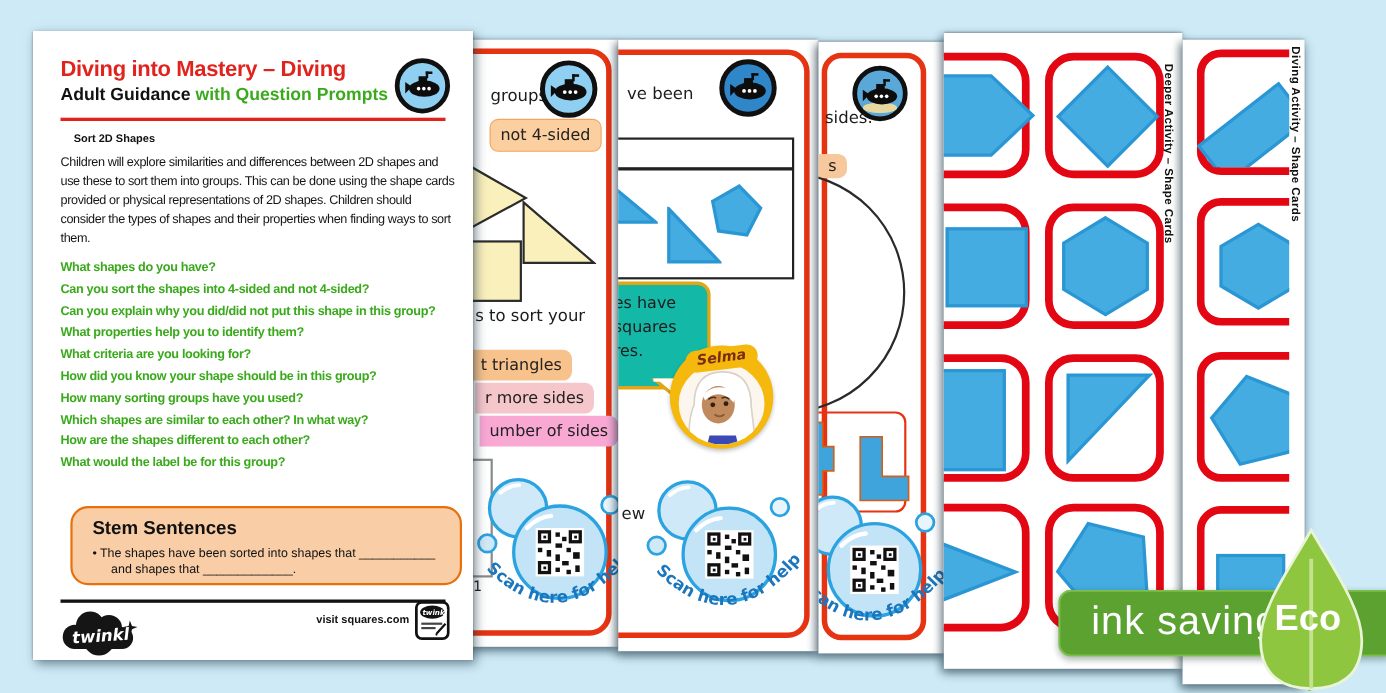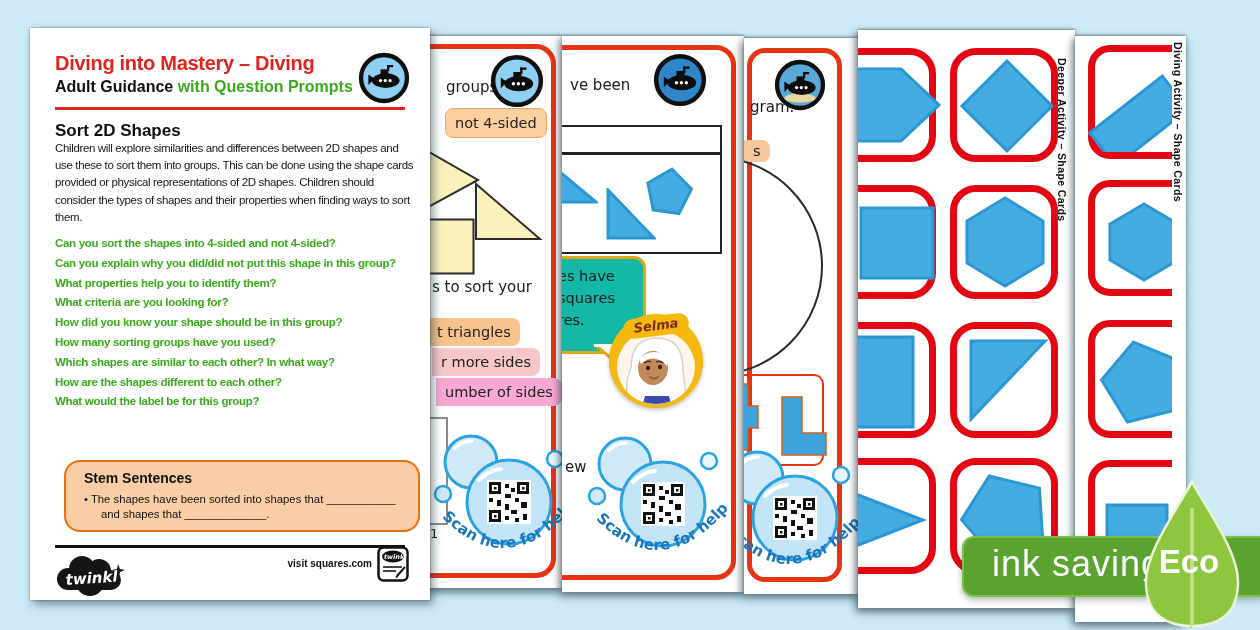--- a/index.html
+++ b/index.html
@@ -9,26 +9,26 @@
   .p-right{box-shadow:-3px 3px 7px rgba(30,55,70,.45),0 -1px 2px rgba(0,0,0,.35),0 4px 9px rgba(30,55,70,.4);}
   .redbox{position:absolute;border:5px solid #e63312;border-radius:20px;}
   .frag{position:absolute;color:#1c1c1c;font-family:"DejaVu Sans",sans-serif;font-size:15px;}
   .pill{position:absolute;font-family:"DejaVu Sans",sans-serif;font-size:14.5px;color:#222;padding:6px 9px;border-radius:8px;white-space:nowrap;}
   
   #page1{left:30px;top:28px;width:400px;height:572px;z-index:10;box-shadow:3px 4px 9px rgba(30,55,70,.55),0 0 2px rgba(0,0,0,.4);}
   .p1-title{position:absolute;left:25px;top:24px;font-size:20px;font-weight:bold;letter-spacing:-.3px;color:#e0231d;}
   .p1-sub{position:absolute;left:25px;top:50px;font-size:16px;font-weight:bold;color:#111;}
   .p1-sub .grn{color:#3aaa1c;}
   .p1-redline{position:absolute;left:25px;top:79px;width:350px;height:3px;background:#e0231d;}
-  .p1-head{position:absolute;left:25px;top:93px;font-size:17px;font-weight:bold;color:#111;}
+  .p1-head{position:absolute;left:37px;top:93px;font-size:10px;font-weight:bold;color:#111;}
   .p1-body{position:absolute;left:25px;top:112px;width:360px;font-size:11.5px;letter-spacing:-.35px;line-height:17.2px;color:#151515;}
   .p1-qs{position:absolute;left:25px;top:206px;width:372px;}
   .p1-qs div{font-size:11.5px;letter-spacing:-.3px;font-weight:bold;color:#3aaa1c;line-height:19.8px;white-space:nowrap;}
   .stembox{position:absolute;left:34px;top:432px;width:334px;height:60px;background:#f9cda5;border:2.5px solid #e8700c;border-radius:16px;padding:8px 0 0 18px;}
-  .stembox .sh{font-size:14px;font-weight:bold;color:#111;}
+  .stembox .sh{font-size:17px;font-weight:bold;color:#111;}
   .stembox .sl{font-size:11.3px;color:#111;margin-top:6px;line-height:15px;}
   .p1-blackline{position:absolute;left:25px;top:517px;width:350px;height:2.5px;background:#111;}
   .p1-visit{position:absolute;left:230px;top:530px;width:112px;text-align:right;font-size:10px;font-weight:bold;color:#111;}
   
   .subbadge{position:absolute;}
   
   #page2{left:428px;top:36px;width:134px;height:552px;z-index:2;}
   #page3{left:562px;top:36px;width:182px;height:556px;z-index:3;}
   #page4{left:744px;top:38px;width:116px;height:556px;z-index:4;}
   #page5{left:858px;top:30px;width:217px;height:578px;z-index:5;}
@@ -112,20 +112,21 @@
     <div class="p1-title">Diving into Mastery – Diving</div>
     <div class="p1-sub"><span>Adult Guidance </span><span class="grn">with Question Prompts</span></div>
     <svg class="subbadge" style="left:328px;top:24px;width:52px;height:52px" viewBox="0 0 60 60">
       <circle cx="30" cy="30" r="26.5" fill="#8fd0f2" stroke="#101010" stroke-width="5"></circle>
       <use href="#sub-sil"></use>
     </svg>
     <div class="p1-redline"></div>
     <div class="p1-head">Sort 2D Shapes</div>
     <div class="p1-body">Children will explore similarities and differences between 2D shapes and use these to sort them into groups. This can be done using the shape cards provided or physical representations of 2D shapes. Children should consider the types of shapes and their properties when finding ways to sort them.</div>
     <div class="p1-qs">
+      <div>What shapes do you have?</div>
       <div>Can you sort the shapes into 4-sided and not 4-sided?</div>
       <div>Can you explain why you did/did not put this shape in this group?</div>
       <div>What properties help you to identify them?</div>
       <div>What criteria are you looking for?</div>
       <div>How did you know your shape should be in this group?</div>
       <div>How many sorting groups have you used?</div>
       <div>Which shapes are similar to each other? In what way?</div>
       <div>How are the shapes different to each other?</div>
       <div>What would the label be for this group?</div>
     </div>
@@ -237,21 +238,21 @@
     </svg>
   </div>
 
   <div class="page p-right" id="page4">
     <div class="redbox" style="left:3px;right:18px;top:10px;bottom:12px;border-radius:18px"></div>
     <svg class="subbadge" style="left:30px;top:21px;width:52px;height:52px" viewBox="0 0 60 60">
       <circle cx="30" cy="30" r="26.5" fill="#5aa8d8" stroke="#101010" stroke-width="5"></circle>
       <ellipse cx="30" cy="45" rx="18" ry="5.5" fill="#e8d79e"></ellipse>
       <use href="#sub-sil"></use>
     </svg>
-    <div class="frag" style="left:6px;top:60px">gram.</div>
+    <div class="frag" style="left:6px;top:60px">sides.</div>
     <div class="pill" style="left:0px;top:102px;background:#f8c89d;border-radius:0 8px 8px 0;padding:3px 9px">s</div>
     <div style="position:absolute;left:-141px;top:118px;width:216px;height:216px;border:2px solid #2a2a2a;border-radius:50%"></div>
     <div style="position:absolute;left:-12px;top:336px;width:88px;height:88px;border:2.5px solid #e63312;border-radius:10px"></div>
     <svg style="position:absolute;left:-20px;top:340px;width:48px;height:78px" viewBox="0 0 48 78">
       <path class="bluesolid" d="M14 2 h22 v22 h10 v22 h-10 v22 h-22 v-22 h-14 v-22 h14 Z" transform="translate(-12 4)"></path>
     </svg>
     <svg style="position:absolute;left:36px;top:357px;width:48px;height:62px" viewBox="0 0 48 62">
       <path class="bluesolid" d="M2 2 h20 v36 h24 v22 h-44 Z"></path>
     </svg>
     <svg class="qrwrap" style="left:-27px;top:406px" viewBox="0 0 148 152">

